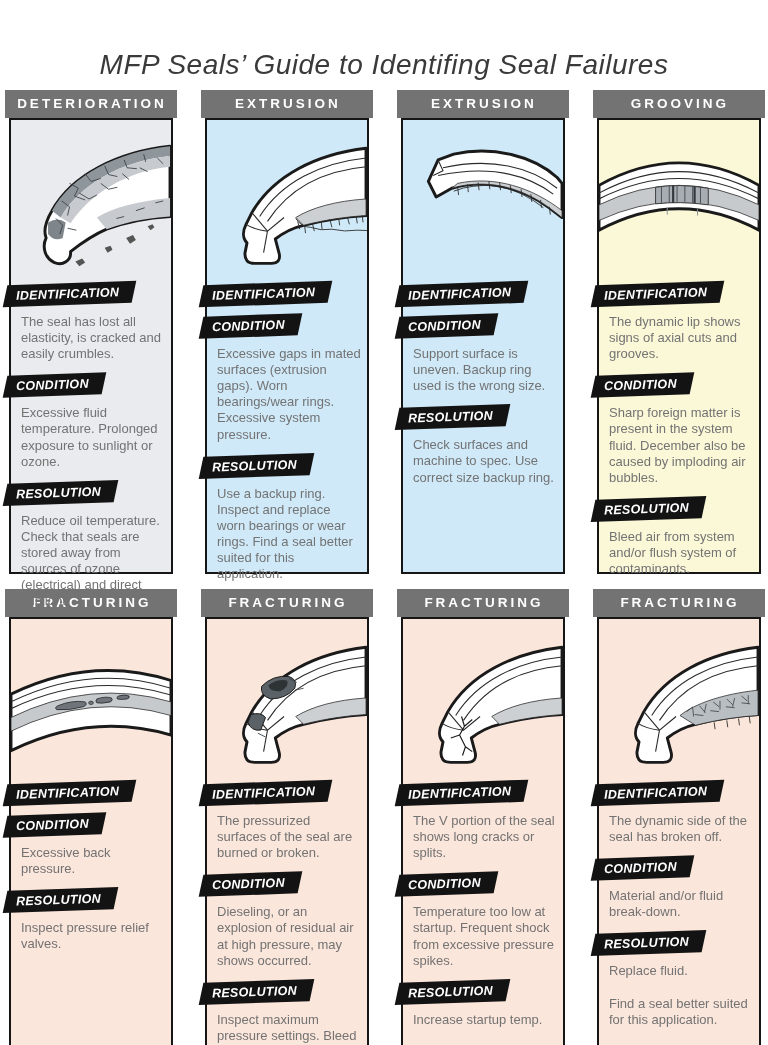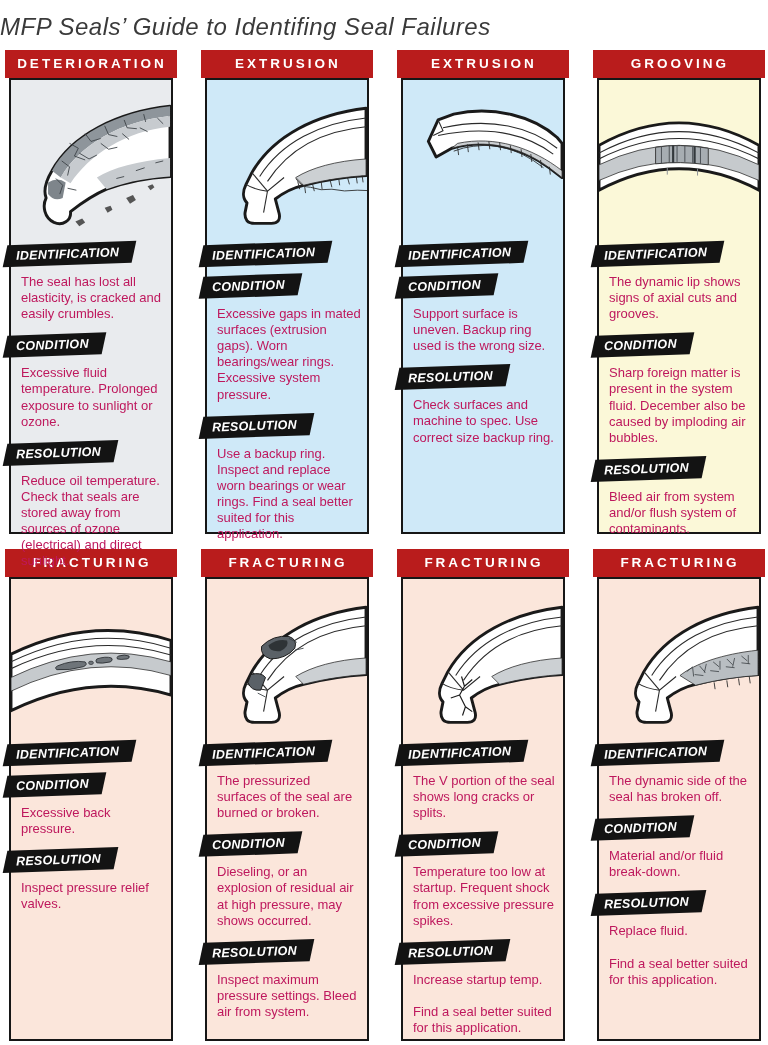--- a/index.html
+++ b/index.html
@@ -1,48 +1,48 @@
 <!DOCTYPE html>
 <html><head>
 <meta charset="utf-8">
 <style>
   html,body{margin:0;padding:0;}
   .page{
     width:768px;height:1045px;background:#ffffff;overflow:hidden;
     font-family:"Liberation Sans",sans-serif;
   }
   .title{
-    font-style:italic;font-size:24px;color:#3a3a3a;
-    padding:13px 0 7px 0;letter-spacing:0.5px;
+    text-align:center;font-style:italic;font-size:28px;color:#3a3a3a;
+    padding:13px 0 7px 0;letter-spacing:0.5px;margin-top:36px;
   }
   .grid{
     display:grid;grid-template-columns:repeat(4,172px);
     column-gap:24px;row-gap:15px;padding:2px 0 0 5px;
   }
   .panel{display:flex;flex-direction:column;}
   .panel-header{
-    background:#b91c1c;color:#ffffff;font-weight:bold;font-size:13.5px;
+    background:#737373;color:#ffffff;font-weight:bold;font-size:13.5px;
     letter-spacing:3px;text-align:center;padding:6px 0 7px 2px;white-space:nowrap;
   }
   .panel-body{
     border:2px solid #161616;margin:0 4px;height:452px;position:relative;
     background:#eee;
   }
   .row2 .panel-body{height:460px;}
   .illus{display:block;width:100%;height:150px;margin-top:3px;}
   .sec-label{
     position:relative;width:fit-content;margin:10px 0 0 -6px;
     background:#131313;color:#ffffff;font-weight:bold;font-size:12.5px;
     padding:4px 15px 4px 11px;transform:rotate(-2deg) skewX(-14deg);z-index:2;
   }
   .sec-label>span{
     display:inline-block;transform:skewX(14deg);font-style:italic;letter-spacing:0.3px;
   }
   .sec-text{
-    font-size:13px;line-height:1.24;color:#be185d;
+    font-size:13px;line-height:1.24;color:#737373;
     padding:9px 6px 2px 10px;white-space:pre-line;
   }
   svg .sil{fill:#ffffff;stroke:#1a1a1a;stroke-width:3;stroke-linejoin:round;}
   svg .ln{fill:none;stroke:#2a2a2a;stroke-width:1.1;}
   svg .gray{fill:#ccd0d3;stroke:#2a2a2a;stroke-width:.8;}
   svg .crack{fill:none;stroke:#3c4146;stroke-width:.9;}
   svg .tick{fill:none;stroke:#2a2a2a;stroke-width:.9;}
 </style>
 </head>
 <body>

